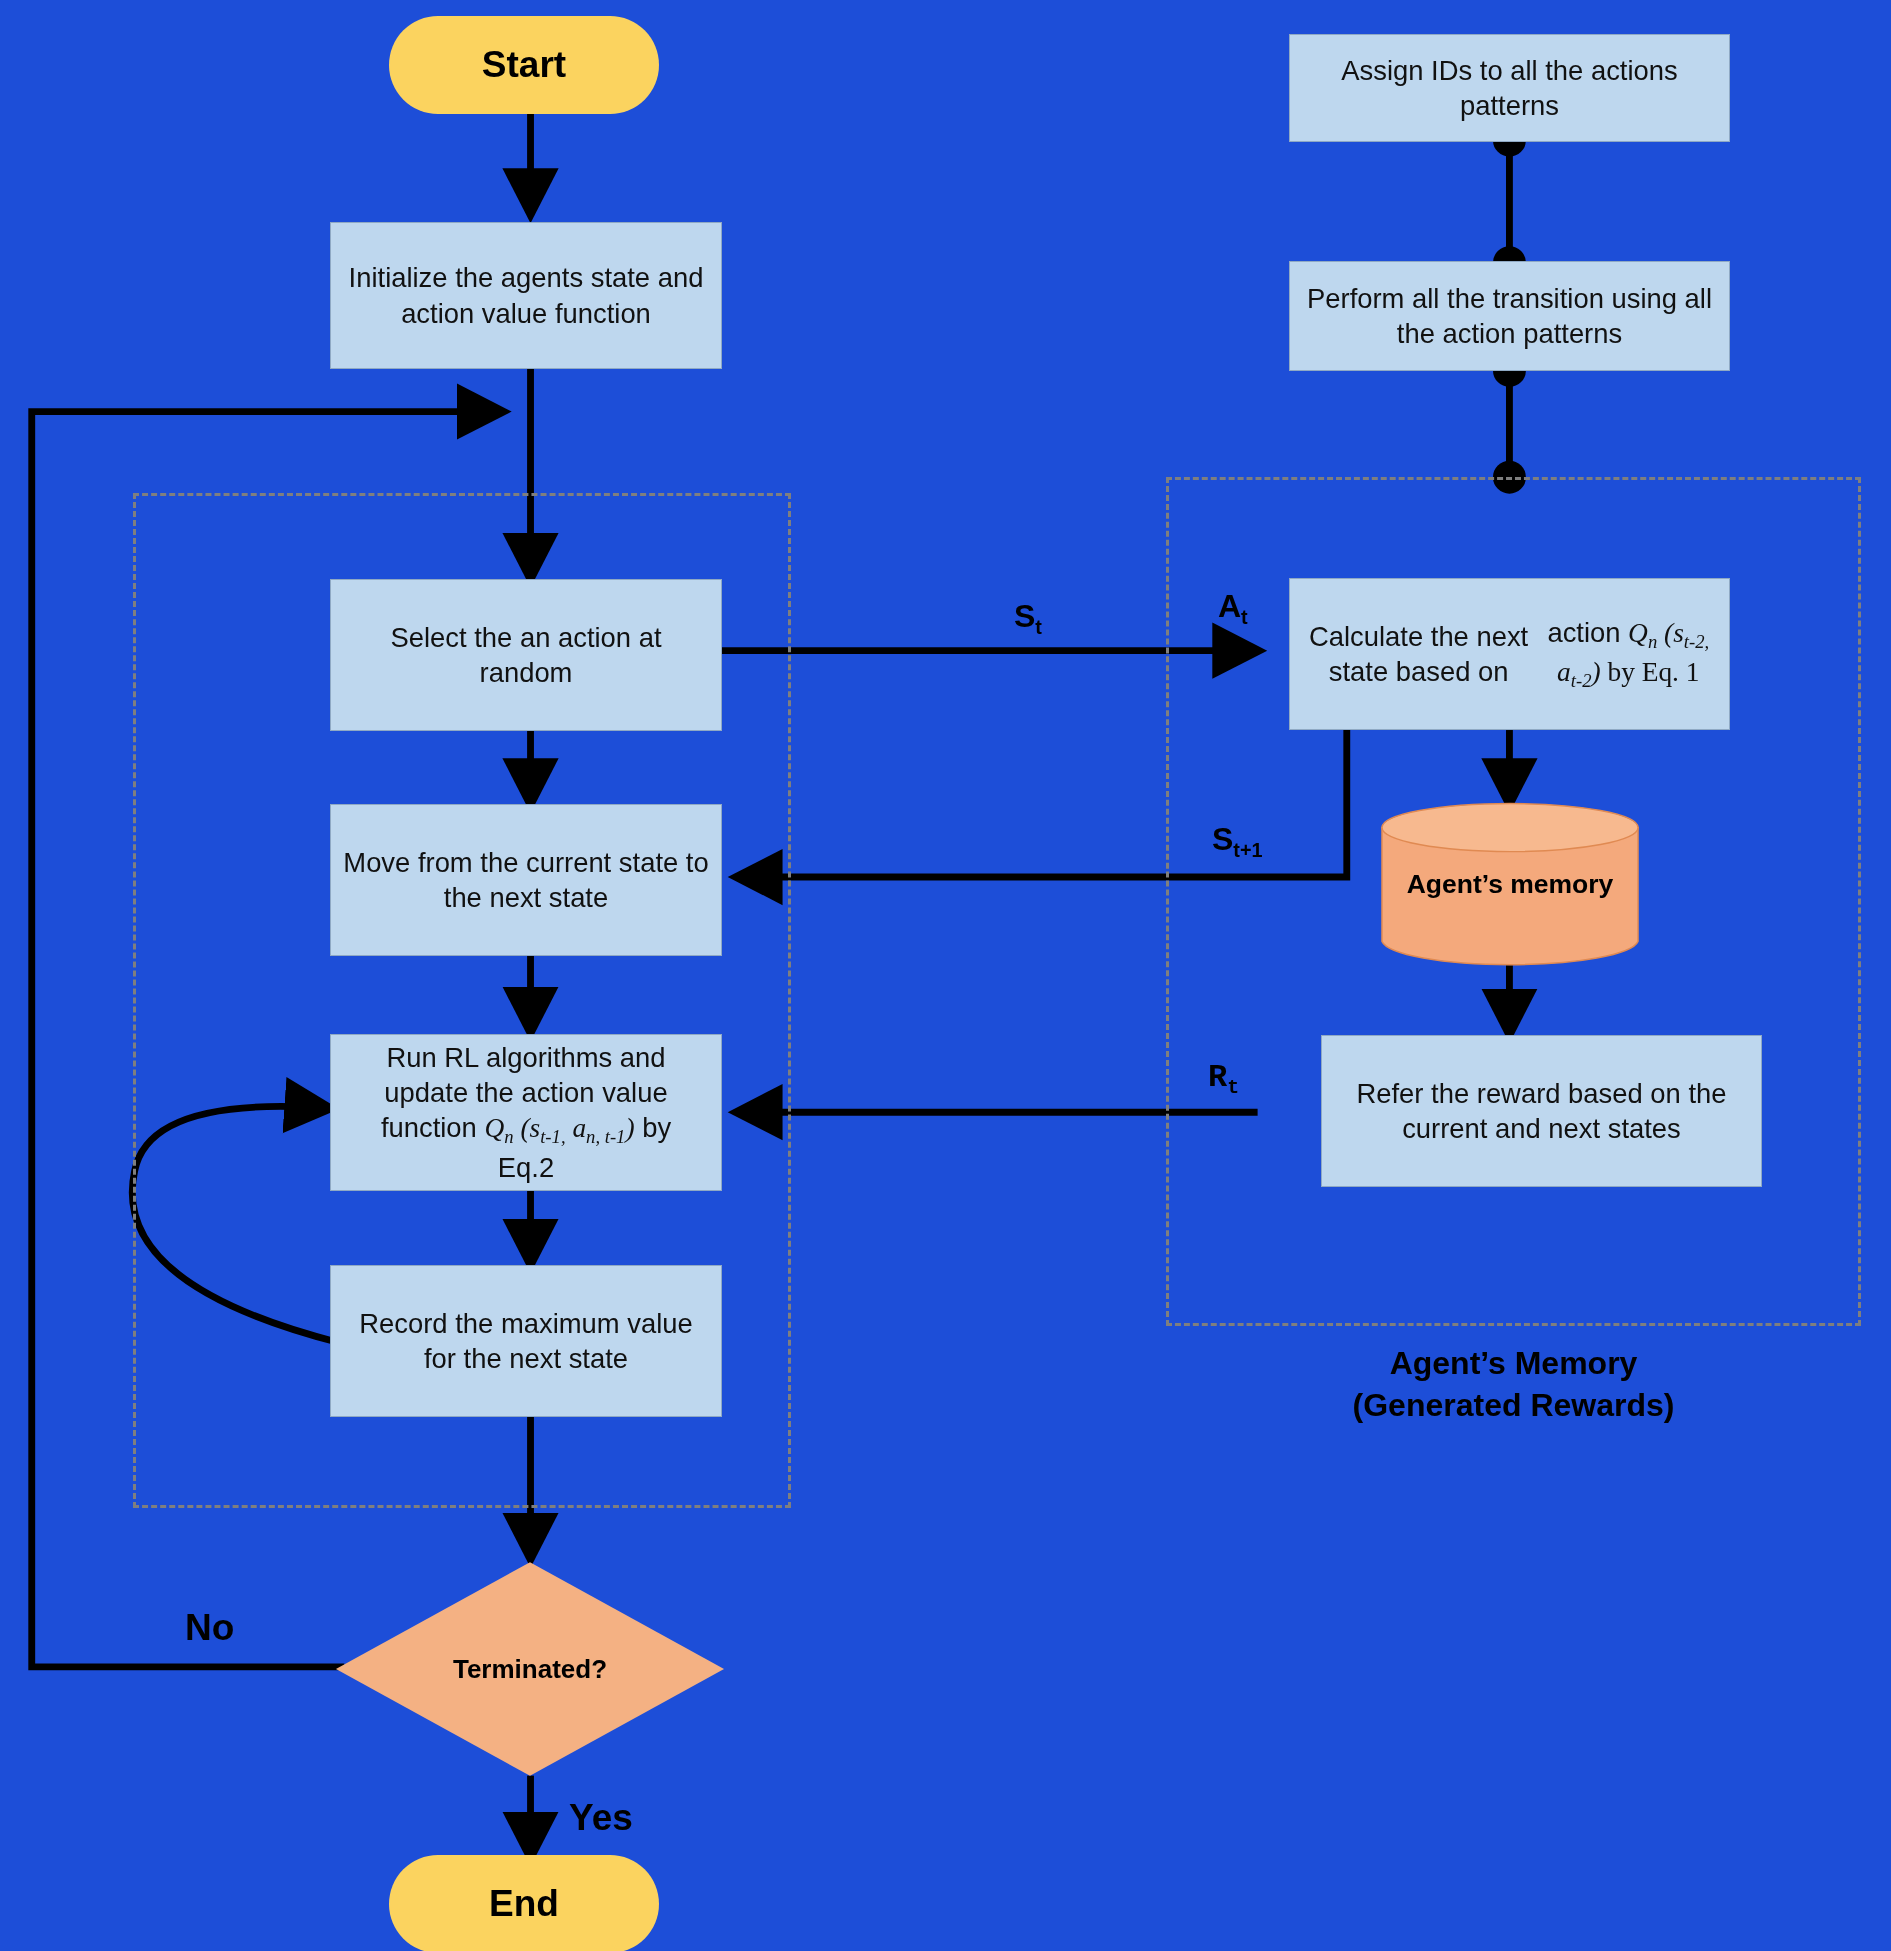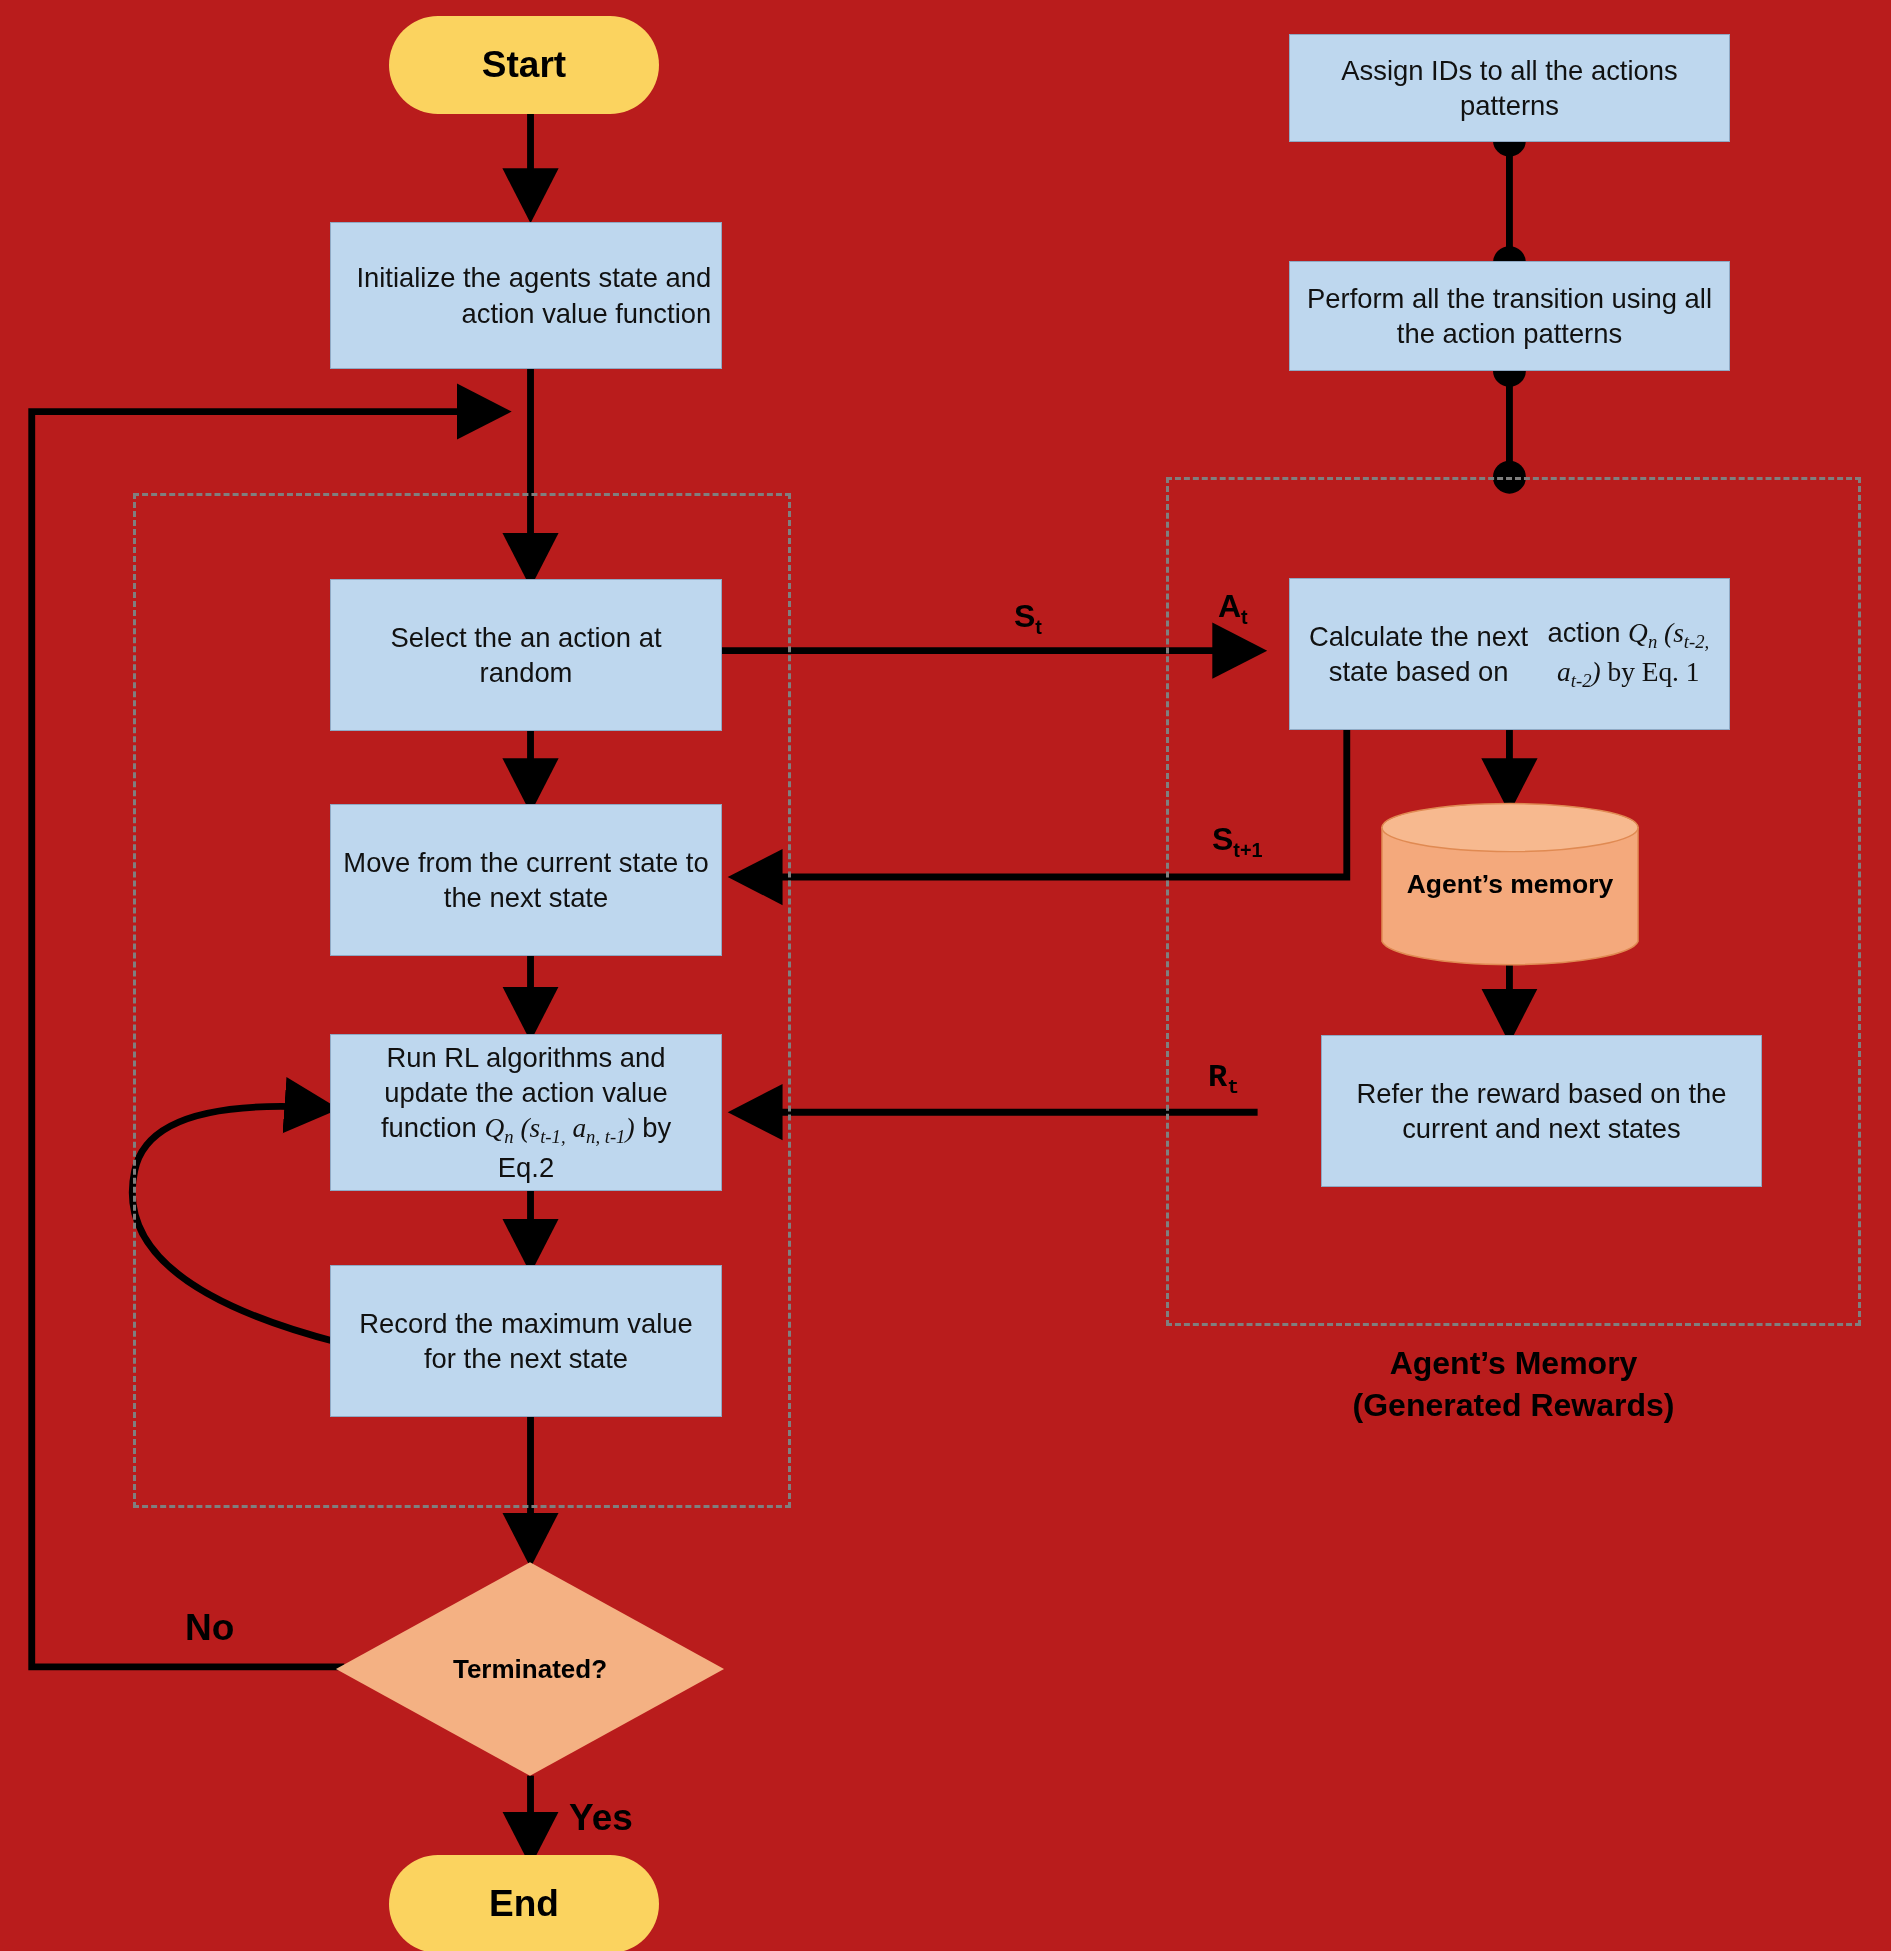--- a/index.html
+++ b/index.html
@@ -1,17 +1,17 @@
 <!DOCTYPE html>
 <html><head>
 <meta charset="utf-8">
 <style>
   html,body{margin:0;padding:0;background:#ffffff;}
   body{font-family:"Liberation Sans","DejaVu Sans",sans-serif;}
-  #canvas{position:relative;width:1892px;height:1951px;background:#b91c1c;overflow:hidden;}
+  #canvas{position:relative;width:1892px;height:1951px;background:#1d4ed8;overflow:hidden;}
   #svg-layer{position:absolute;left:0;top:0;width:1892px;height:1951px;pointer-events:none;}
 
   .node{position:absolute;box-sizing:border-box;display:flex;align-items:center;
         justify-content:center;text-align:center;}
 
   .proc{background:#bed7ee;border:1.5px solid #8fa9c4;color:#111;
         font-size:27.4px;line-height:1.28;padding:5.9px 9.8px;}
 
   .terminator{background:#fbd35f;border:none;border-radius:57px;
         font-size:37px;font-weight:bold;color:#000;}
@@ -95,21 +95,21 @@
     </g>
   </svg>
 
   <div class="dashbox" style="left:133px;top:493px;width:658px;height:1015px;"></div>
   <div class="dashbox" style="left:1166px;top:477px;width:695px;height:849px;"></div>
 
   <div class="node terminator" style="left:389px;top:15.7px;width:270px;height:98px;">
     <span>Start</span>
   </div>
 
-  <div class="node proc" style="left:330px;top:222px;width:392px;height:147px;text-align:right;">
+  <div class="node proc" style="left:330px;top:222px;width:392px;height:147px;">
     <span>Initialize the agents state and action value function</span>
   </div>
 
   <div class="node proc" style="left:330px;top:804px;width:392px;height:152px;">
     <span>Move from the current state to the next state</span>
   </div>
 
   <div class="node proc" style="left:330px;top:579px;width:392px;height:152px;">
     <span>Select the an action at random</span>
   </div>

